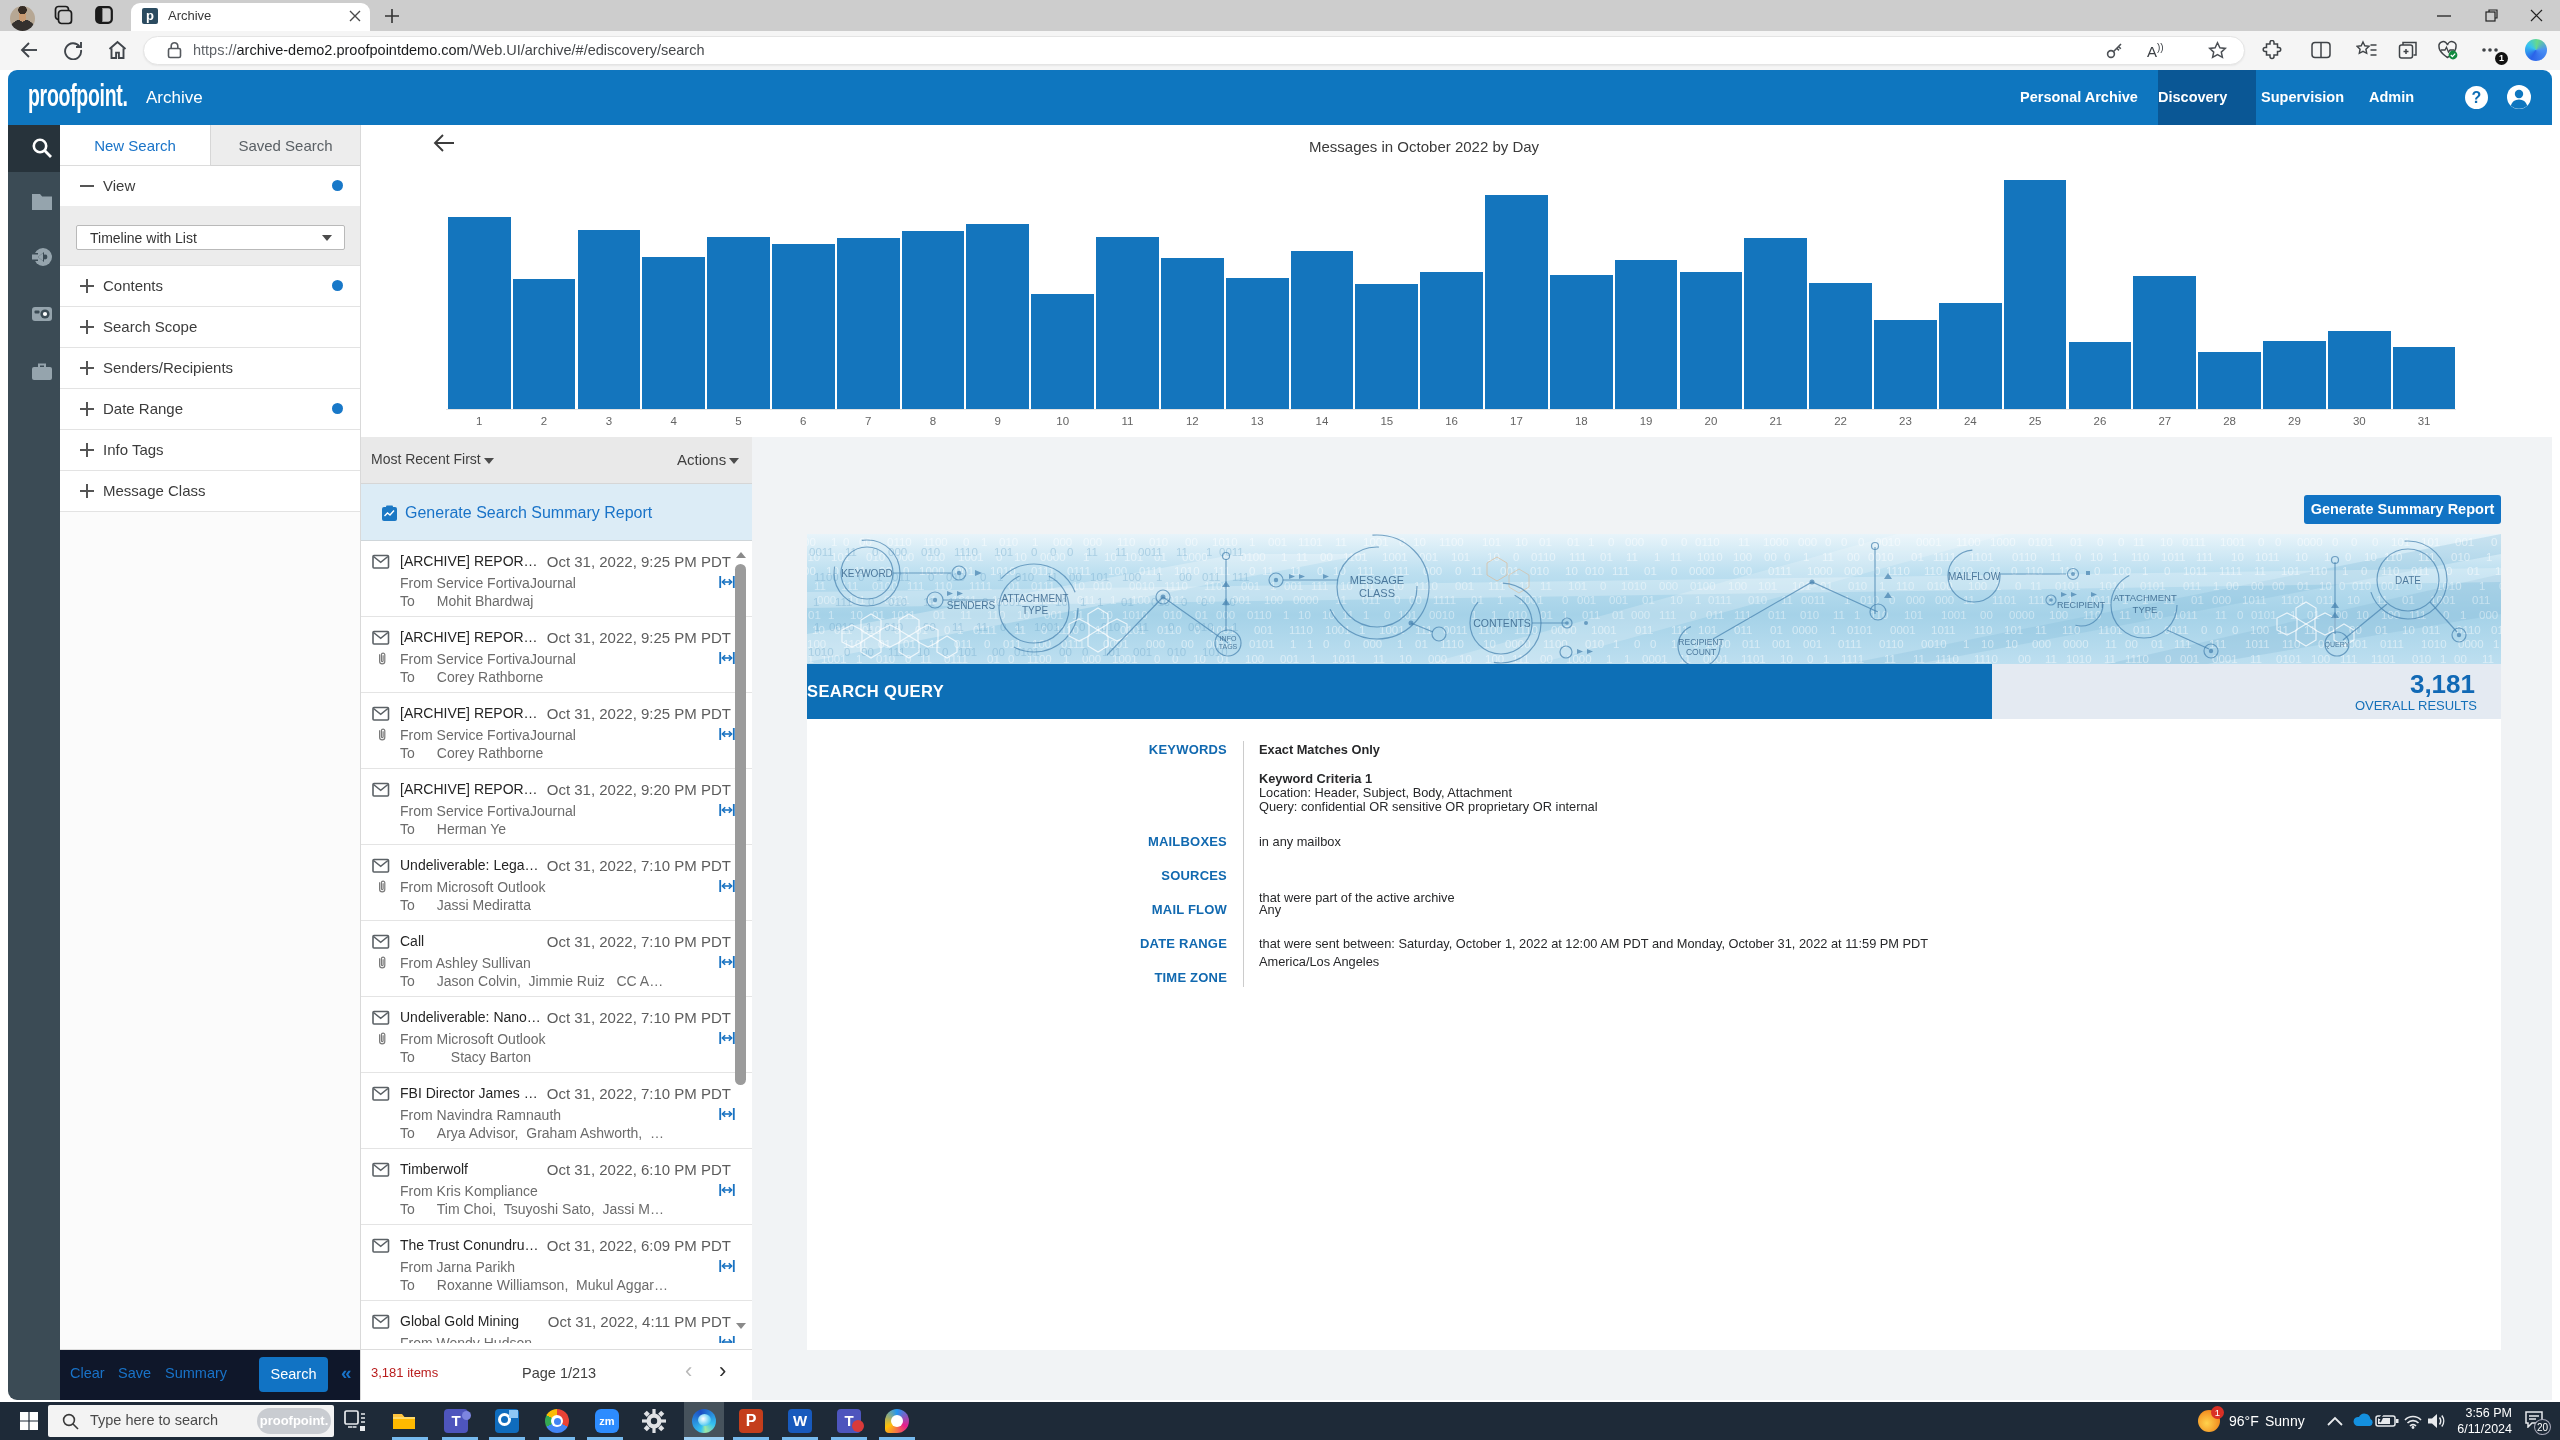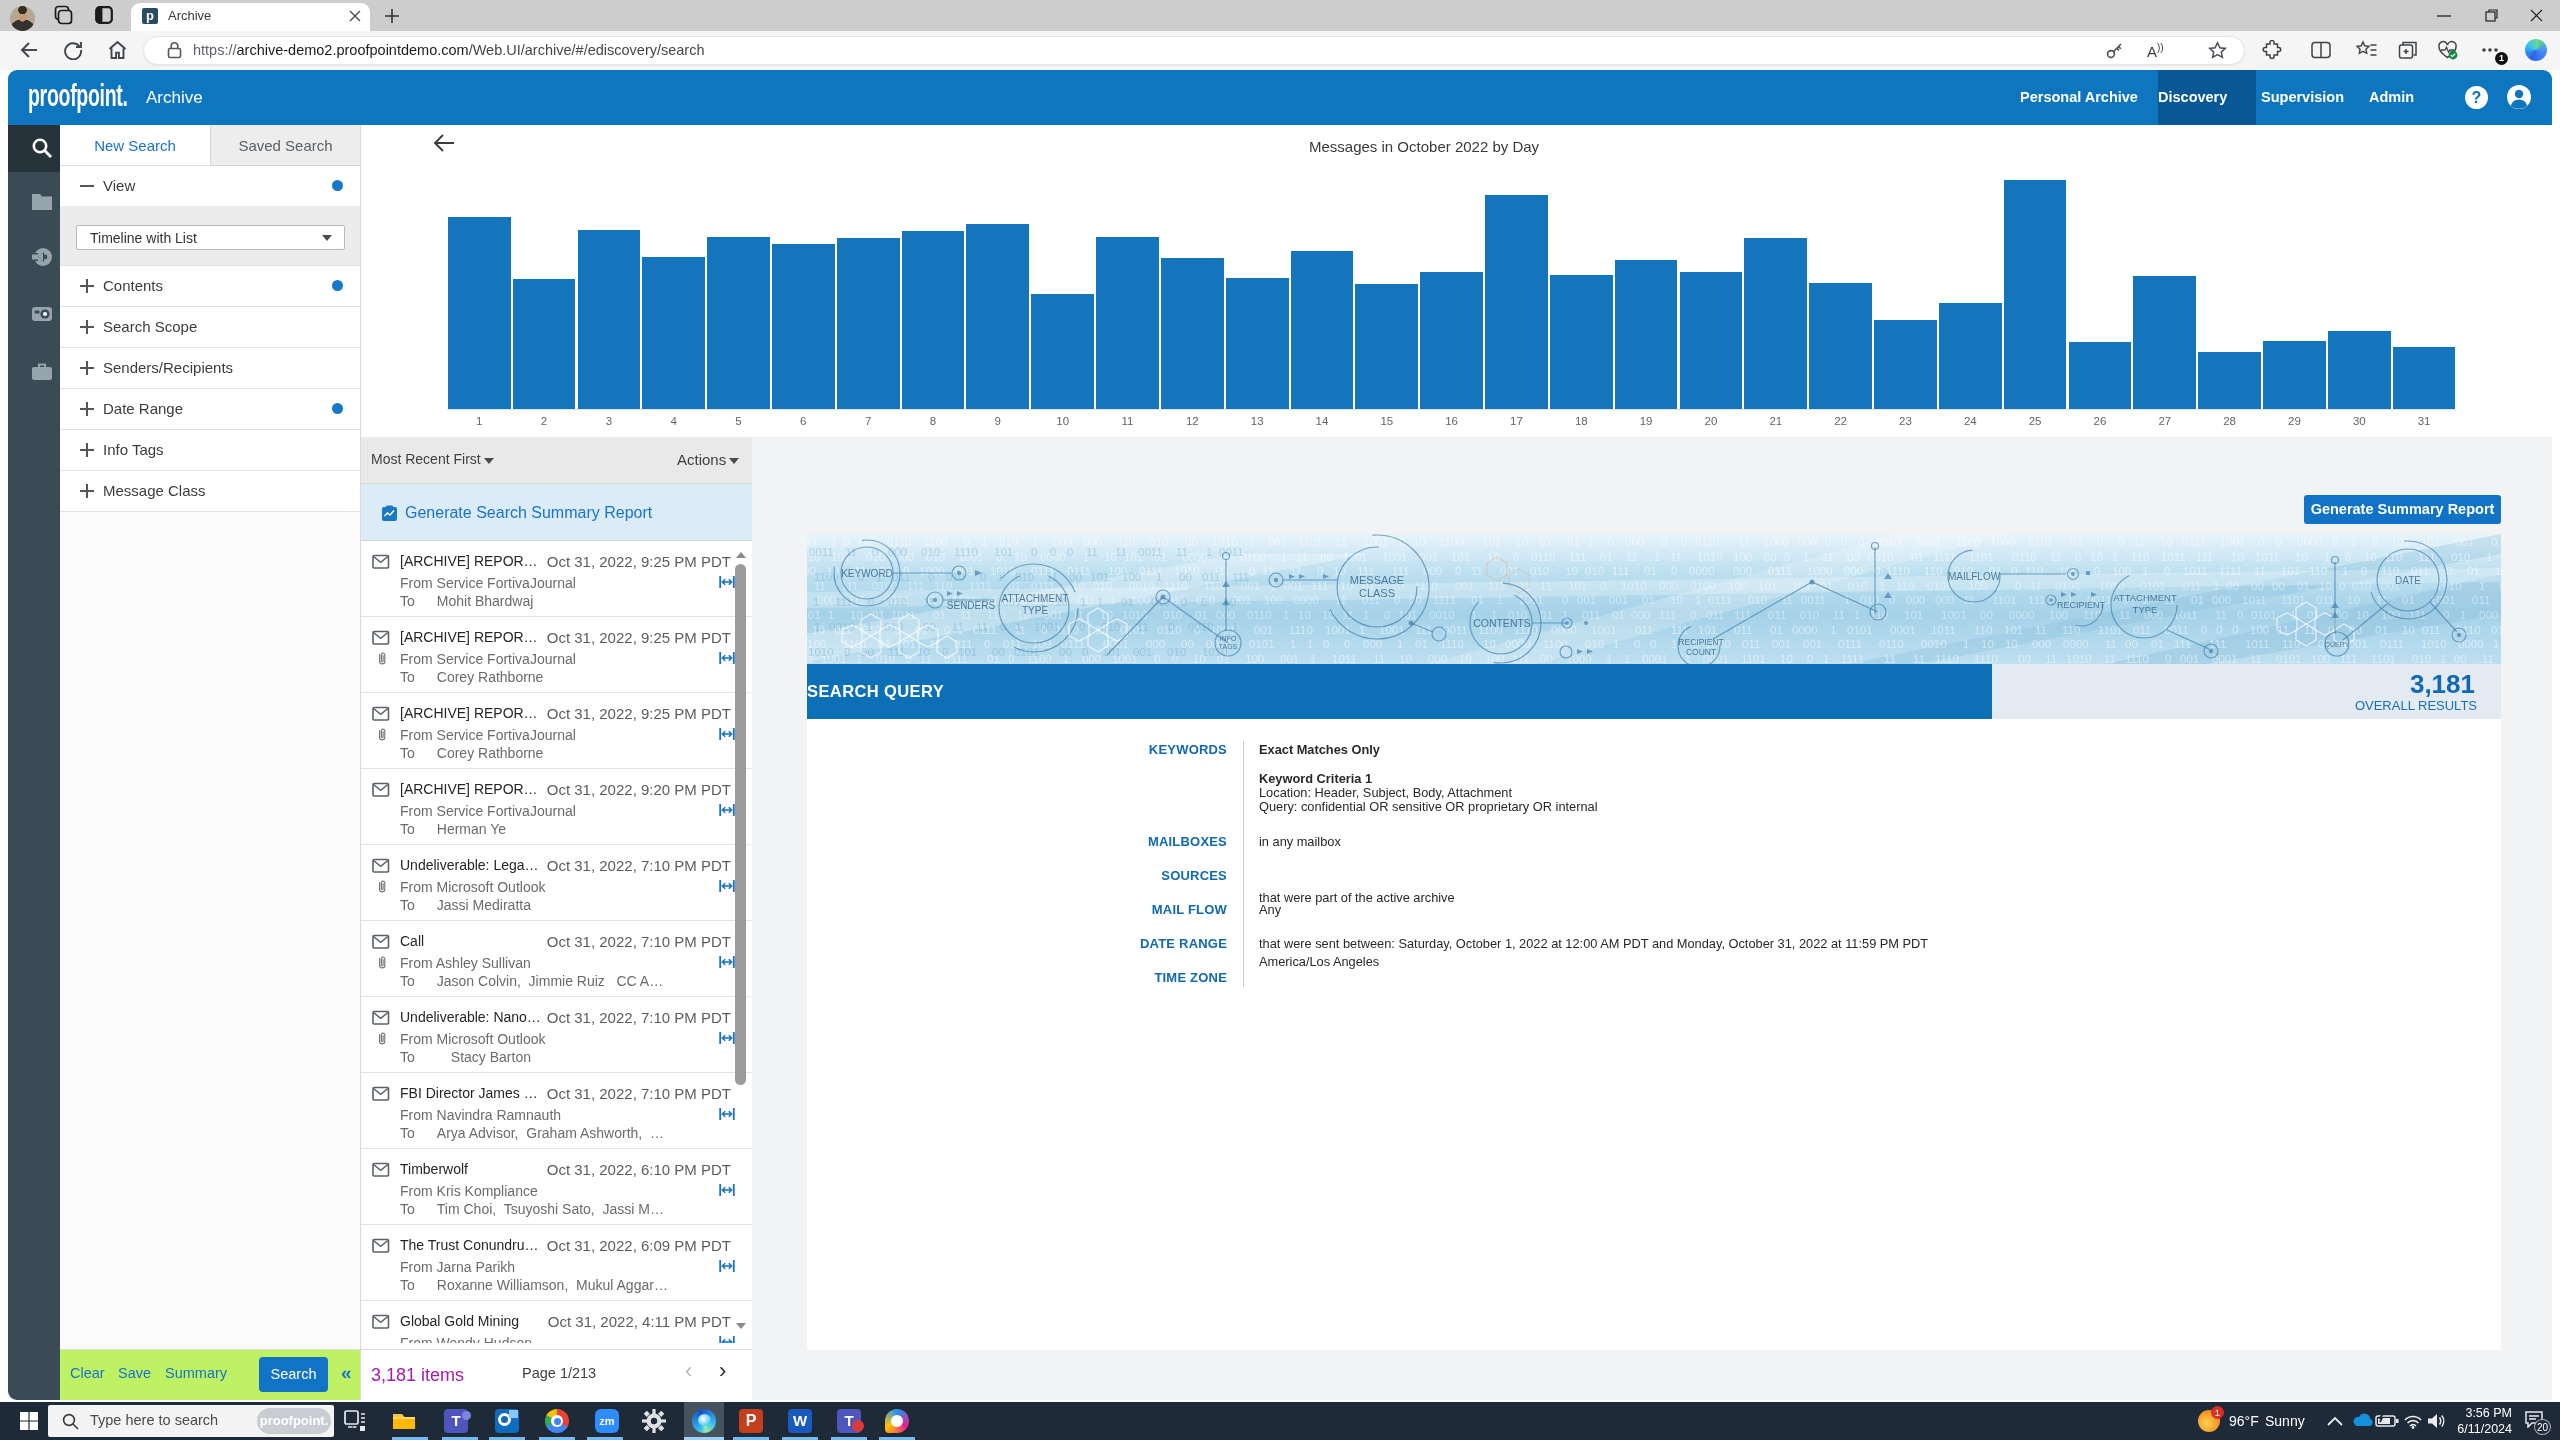--- a/index.html
+++ b/index.html
@@ -204,21 +204,21 @@
         <span class="bluedot"></span>
       </div>
 <div class="abs acc" style="top:305px">
         <div class="plus p"></div>
         <span class="acclab">Info Tags</span>
       </div>
 <div class="abs acc" style="top:346px">
         <div class="plus p"></div>
         <span class="acclab">Message Class</span>
       </div>
-<div class="abs" style="left:0;top:1224px;width:300px;height:51px;background:#bef264;border-top:1px solid #ddd">
+<div class="abs" style="left:0;top:1224px;width:300px;height:51px;background:#0f172a;border-top:1px solid #ddd">
         <span class="abs" style="left:10px;top:15px;font-size:14.5px;color:#1973c8">Clear</span>
         <span class="abs" style="left:58px;top:15px;font-size:14.5px;color:#1973c8">Save</span>
         <span class="abs" style="left:105px;top:15px;font-size:14.5px;color:#1973c8">Summary</span>
         <span class="abs" style="left:199px;top:7px;width:69px;height:35px;background:#1173c4;border-radius:4px;color:#fff;font-size:14.5px;text-align:center;line-height:35px">Search</span>
         <span class="abs" style="left:281px;top:12px;font-size:19px;color:#1973c8;font-weight:700">«</span>
       </div>
 </div>
 <div class="abs vline" style="left:360px;top:125px;height:1275px"></div>
 <div id="chartarea" class="abs">
 <svg class="abs" style="left:72px;top:8px" width="22" height="20" viewBox="0 0 22 20">
@@ -481,21 +481,21 @@
           <path d="M1.2 1v12M14.8 1v12" stroke="#1a73c2" stroke-width="1.8"></path>
           <path d="M3.4 7h9.2" stroke="#1a73c2" stroke-width="1.6"></path>
           <path d="M6.2 4.2L3.4 7l2.8 2.8M9.8 4.2L12.6 7l-2.8 2.8" fill="none" stroke="#1a73c2" stroke-width="1.6"></path>
         </svg>
       </div>
 <span class="caret-d" style="left:375px;top:115px;border-left-width:5px;border-right-width:5px;border-top:none;border-bottom:6px solid #8a8a8a"></span>
 <div class="abs" style="left:374px;top:127px;width:11px;height:521px;background:#9b9b9b;border-radius:6px"></div>
 <span class="caret-d" style="left:375px;top:886px;border-left-width:5px;border-right-width:5px;border-top:6px solid #8a8a8a"></span>
 </div>
 <div class="abs" style="left:361px;top:1349px;width:391px;height:51px;background:#fff;border-top:1px solid #ddd">
-      <span class="abs" style="left:10px;top:15px;font-size:18px;color:#a21caf">3,181 items</span>
+      <span class="abs" style="left:10px;top:15px;font-size:13px;color:#b91c1c">3,181 items</span>
       <span class="abs" style="left:161px;top:15px;font-size:14.5px;color:#3f3f3f">Page 1/213</span>
       <span class="abs" style="left:324px;top:8px;font-size:22px;color:#b9b9b9">‹</span>
       <span class="abs" style="left:358px;top:8px;font-size:22px;color:#2f2f2f">›</span>
     </div>
 <div id="rpanel" class="abs">
 <div class="abs" style="left:1552px;top:58px;width:197px;height:29px;background:#1173c4;border-radius:3px;color:#fff;font-size:14.5px;font-weight:700;text-align:center;line-height:29px">Generate Summary Report</div>
 <svg class="abs" style="left:55px;top:97px" width="1694" height="130" viewBox="0 0 1694 130">
         <defs>
           <linearGradient id="bg" x1="0" y1="0" x2="0" y2="1">
             <stop offset="0" stop-color="#e8f4fa"></stop>

